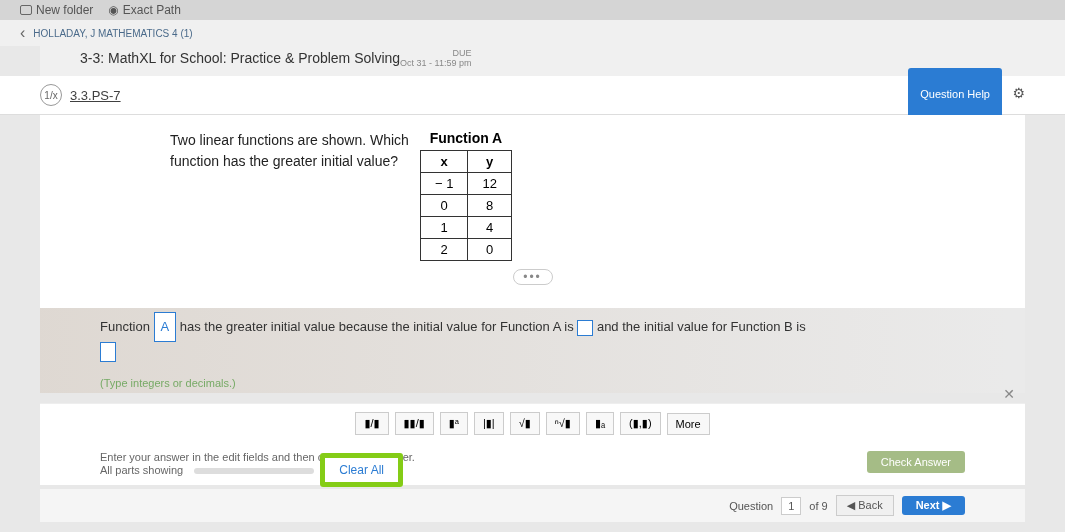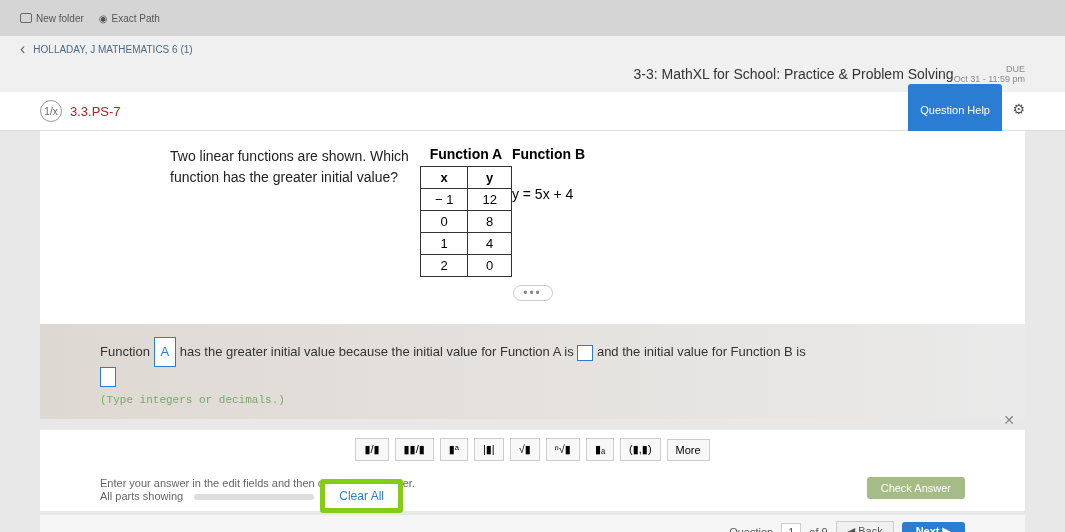--- a/index.html
+++ b/index.html
@@ -1,52 +1,52 @@
 <!DOCTYPE html>
 <html><head>
 <meta charset="utf-8">
 <style>
 * { margin: 0; padding: 0; box-sizing: border-box; font-family: Arial, sans-serif; }
 body { background: #e8e8e8; width: 1065px; height: 532px; overflow: hidden; position: relative; }
 
-.browser-tabs { height: 36px; background: #d5d5d5; display: flex; align-items: center; padding: 0 20px; font-size: 10px; color: #555; gap: 15px; }
+.browser-tabs { height: 20px; background: #d5d5d5; display: flex; align-items: center; padding: 0 20px; font-size: 12px; color: #555; gap: 15px; }
 .tab-item { display: flex; align-items: center; gap: 4px; }
 .folder-icon { width: 12px; height: 10px; border: 1px solid #666; border-radius: 2px; }
 
 .breadcrumb { background: #f0f0f0; padding: 4px 20px; font-size: 10px; color: #4a6a8a; display: flex; align-items: center; gap: 8px; }
 .back-chev { font-size: 16px; color: #666; cursor: pointer; }
 
-.title-bar { background: #f0f0f0; padding: 2px 40px 8px; font-size: 14px; color: #333; display: flex; justify-content: flex-end; align-items: center; }
+.title-bar { background: #f0f0f0; padding: 2px 40px 8px; font-size: 14px; color: #333; display: flex; justify-content: flex-start; align-items: center; margin-left: 40px; }
 .title-right { font-size: 9px; color: #888; text-align: right; }
 
 .section-bar { background: #fff; padding: 8px 40px; display: flex; justify-content: space-between; align-items: flex-start; border-bottom: 1px solid #ddd; }
 .section-left { display: flex; align-items: center; gap: 8px; }
 .status-circle { width: 22px; height: 22px; border: 1px solid #999; border-radius: 50%; display: flex; align-items: center; justify-content: center; font-size: 10px; color: #666; }
-.section-title { font-size: 13px; color: #b91c1c; }
+.section-title { font-size: 13px; color: #404040; text-decoration: underline; }
 .help-btn { background: #2b7cd3; color: white; padding: 20px 12px; font-size: 11px; border-radius: 3px; cursor: pointer; }
 .gear { color: #555; font-size: 14px; margin-left: 6px; }
 
 .content { background: #fff; margin: 0 40px; padding: 15px 130px; position: relative; }
 .question-row { display: flex; align-items: flex-start; }
 .q-text { font-size: 14px; color: #222; line-height: 1.5; max-width: 250px; }
 .func-block { }
 .func-header { font-weight: bold; font-size: 14px; margin-bottom: 4px; text-align: center; }
 .func-b-eq { font-size: 14px; margin-top: 24px; }
 
 table { border-collapse: collapse; }
 td, th { border: 1px solid #333; padding: 3px 14px; text-align: center; font-size: 13px; }
 
 .ellipsis { text-align: center; margin: 10px 0; color: #888; font-size: 12px; letter-spacing: 2px; border: 1px solid #ccc; border-radius: 10px; width: 40px; margin: 8px auto; padding: 0 4px; }
 
-.answer-area { background: linear-gradient(to right, rgba(200,180,160,0.3), rgba(255,255,255,0.1)); margin: 0 40px; padding: 13px 60px; font-size: 13px; color: #333; }
+.answer-area { background: linear-gradient(to right, rgba(200,180,160,0.3), rgba(255,255,255,0.1)); margin: 0 40px; padding: 4px 60px; font-size: 13px; color: #333; }
 .ans-line { line-height: 2; }
 .choice-box { display: inline-block; border: 1px solid #2b7cd3; padding: 1px 6px; color: #2b7cd3; background: #fff; }
 .blank-box { display: inline-block; width: 16px; height: 16px; border: 1px solid #2b7cd3; vertical-align: middle; background: #fff; }
 .blank-box2 { display: inline-block; width: 16px; height: 20px; border: 1px solid #2b7cd3; background: #fff; }
-.hint { font-size: 11px; color: #7a6; margin-top: 4px; font-family: Liberation Mono, monospace; }
+.hint { font-size: 11px; color: #7a6; margin-top: 12px; }
 
 .toolbar { margin: 10px 40px 0; background: #fff; padding: 8px 60px; display: flex; gap: 6px; justify-content: center; align-items: center; position: relative; border-top: 1px solid #eee; }
 .tool-btn { border: 1px solid #ccc; background: #f8f8f8; padding: 4px 8px; font-size: 11px; cursor: pointer; min-width: 26px; text-align: center; }
 .close-x { position: absolute; right: 10px; top: -18px; color: #888; cursor: pointer; font-size: 14px; }
 
 .footer { margin: 0 40px; background: #fff; padding: 8px 60px; font-size: 11px; color: #666; }
 .clear-btn { background: #fff; border: 5px solid #84cc16; color: #2b7cd3; padding: 5px 14px; font-size: 12px; cursor: pointer; border-radius: 3px; margin-left: 3px; }
 .check-btn { background: #4d7c0f; color: #fff; padding: 5px 14px; font-size: 11px; border-radius: 3px; float: right; opacity: 0.5; }
 
 .bottom-bar { margin: 4px 40px 0; background: #f5f5f5; padding: 6px 60px; display: flex; justify-content: space-between; align-items: center; font-size: 11px; color: #555; }
@@ -66,21 +66,21 @@
     <span>New folder</span>
   </div>
   <div class="tab-item">
     <span>◉</span>
     <span>Exact Path</span>
   </div>
 </div>
 
 <div class="breadcrumb">
   <span class="back-chev">‹</span>
-  <span>HOLLADAY, J MATHEMATICS 6 (1)</span>
+  <span>HOLLADAY, J MATHEMATICS 4 (1)</span>
 </div>
 
 <div class="title-bar">
   <span>3-3: MathXL for School: Practice &amp; Problem Solving</span>
   <div class="title-right">
     <div>DUE</div>
     <div>Oct 31 - 11:59 pm</div>
   </div>
 </div>
 
@@ -118,24 +118,20 @@
               <td>1</td>
               <td>4</td>
             </tr>
         <tr>
               <td>2</td>
               <td>0</td>
             </tr>
       </tbody>
         </table>
     </div>
-    <div class="func-block">
-      <div class="func-header">Function B</div>
-      <div class="func-b-eq">y = 5x + 4</div>
-    </div>
   </div>
   <div class="ellipsis">•••</div>
 </div>
 
 <div class="answer-area">
   <div class="ans-line">
     <span>Function</span>
     <span class="choice-box">A</span>
     <span>has the greater initial value because the initial value for Function A is</span>
     <span class="blank-box"></span>

